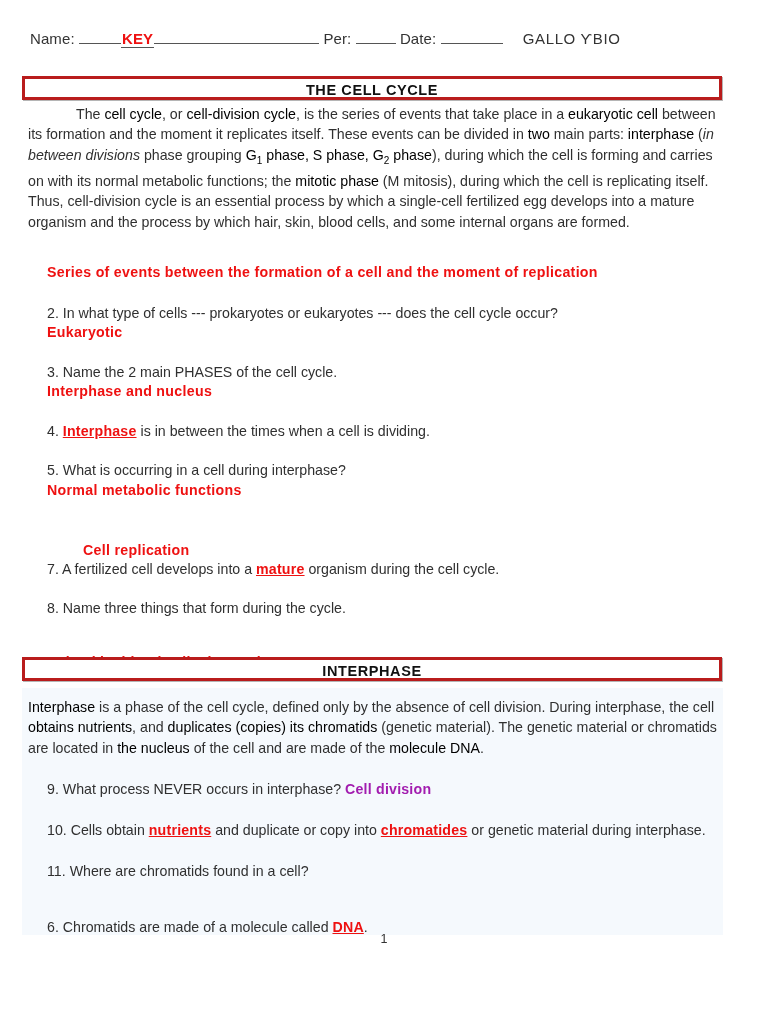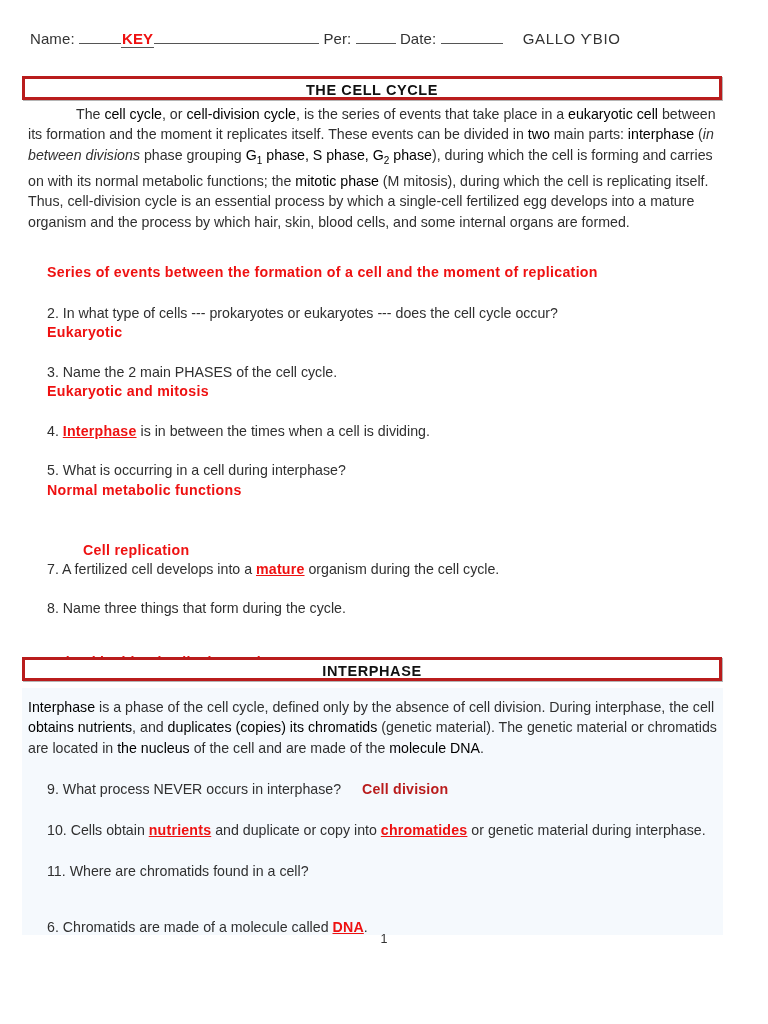--- a/index.html
+++ b/index.html
@@ -112,24 +112,23 @@
   .ans {
     position: absolute;
     left: 47px;
     font-size: 14.2px;
     font-weight: bold;
     color: #ee1111;
     letter-spacing: .3px;
     line-height: 20px;
   }
   .inline-ans {
-    color: #b91c1c;
+    color: #a21caf;
     font-weight: bold;
     letter-spacing: .2px;
-    margin-left: 17px;
   }
   .blank-ans {
     color: #ee1111;
     font-weight: bold;
     text-decoration: underline;
     letter-spacing: .2px;
   }
 
   
   #q1  { top: 243px; }
@@ -196,21 +195,21 @@
   <div class="para" id="p-intro"><span>The </span><b>cell cycle</b><span>, or </span><b>cell-division cycle</b><span>, is the series of events that take place in a </span><b>eukaryotic cell</b><span> between its formation and the moment it replicates itself.  These events can be divided in </span><b>two</b><span> main parts: </span><b>interphase</b><span> (</span><i>in between divisions</i><span> phase grouping </span><b>G</b><b><sub>1</sub></b><b> phase, S phase, G</b><b><sub>2</sub></b><b> phase</b><span>), during which the cell is forming and carries on with its normal metabolic functions; the </span><b>mitotic phase</b><span> (M mitosis), during which the cell is replicating itself.  Thus, cell-division cycle is an essential process by which a single-cell fertilized egg develops into a mature organism and the process by which hair, skin, blood cells, and some internal organs are formed.</span></div>
 
   <div class="tint"></div>
 
   <div class="ans" id="a1">Series of events between the formation of a cell and the moment of replication</div>
 
   <div class="q" id="q2"><span>2. </span><span>In what type of cells --- prokaryotes or eukaryotes --- does the cell cycle occur?</span></div>
   <div class="ans" id="a2">Eukaryotic</div>
 
   <div class="q" id="q3"><span>3. </span><span>Name the 2 main PHASES of the cell cycle.</span></div>
-  <div class="ans" id="a3">Eukaryotic and mitosis</div>
+  <div class="ans" id="a3">Interphase and nucleus</div>
 
   <div class="q" id="q4"><span>4. </span><span class="blank-ans">Interphase</span><span> is in between the times when a cell is dividing.</span></div>
 
   <div class="q" id="q5"><span>5. </span><span>What is occurring in a cell during interphase?</span></div>
   <div class="ans" id="a5">Normal metabolic functions</div>
 
   <div class="ans" id="a6">Cell replication</div>
 
   <div class="q" id="q7"><span>7. </span><span>A fertilized cell develops into a </span><span class="blank-ans">mature</span><span> organism during the cell cycle.</span></div>
 

